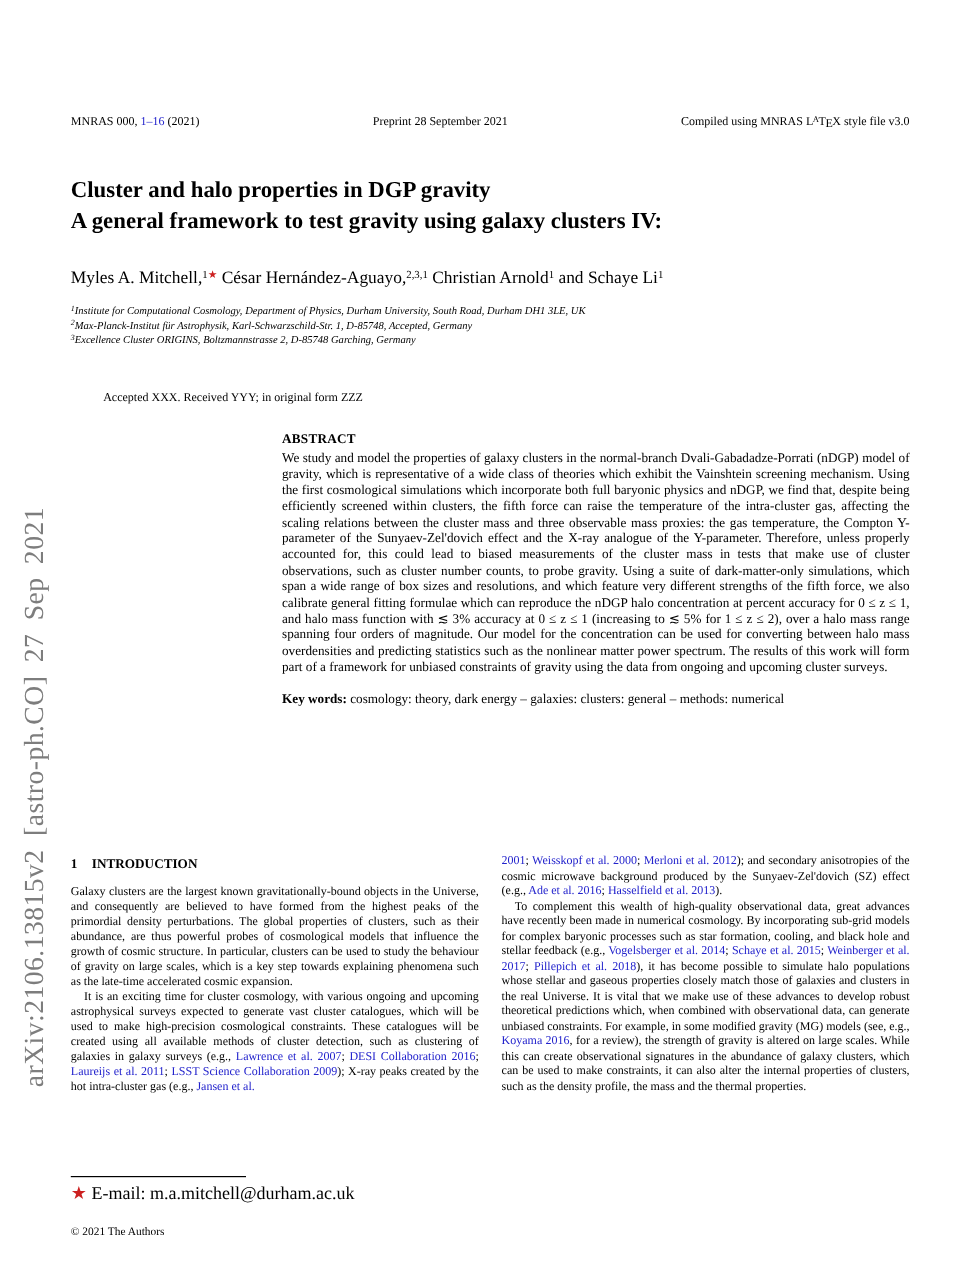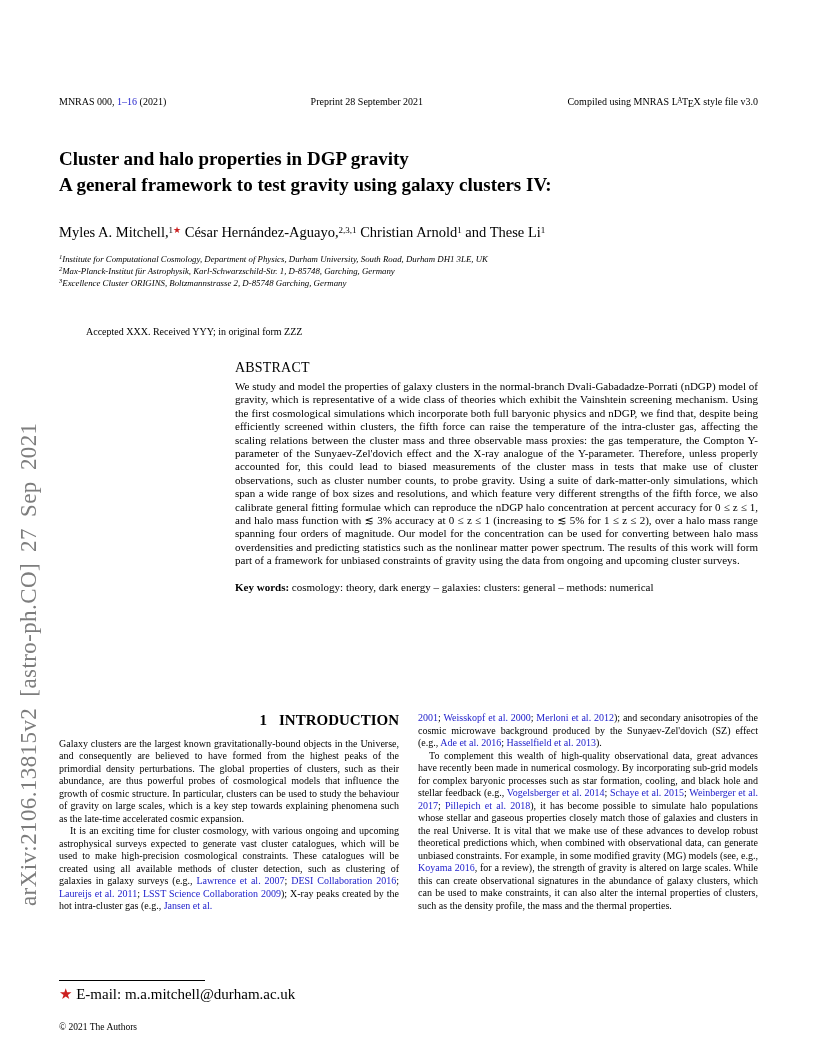--- a/index.html
+++ b/index.html
@@ -24,29 +24,29 @@
   .tex-a{font-size:0.72em;position:relative;top:-0.28em;margin:0 -0.06em;}
   .tex-e{position:relative;top:0.18em;margin:0 -0.04em;}
   
   .title{position:absolute;left:59px;right:58px;top:146px;font-size:19px;font-weight:bold;line-height:1.35;}
   .authors{position:absolute;left:59px;right:58px;top:224px;font-size:14.5px;}
   .affils{position:absolute;left:59px;right:58px;top:254px;font-size:8.8px;font-style:italic;line-height:1.35;}
   .affils .sup{font-size:0.75em;}
   .dates{position:absolute;left:59px;top:326px;font-size:10px;margin-left:27px;}
   
   .abstract{position:absolute;left:235px;width:523px;top:360px;}
-  .abstract h2{margin:0 0 4px 0;font-size:14px;letter-spacing:0.2px;font-weight:normal;}
+  .abstract h2{margin:0 0 4px 0;font-size:11px;letter-spacing:0.2px;font-weight:bold;}
   .abstract p{margin:0;font-size:11px;line-height:1.22;text-align:justify;}
   .keywords{margin-top:13px !important;}
   .keywords b{font-weight:bold;}
   
   .col{position:absolute;top:712px;width:340px;font-size:10px;line-height:12.5px;text-align:justify;}
   .col-left{left:59px;}
   .col-right{left:418px;}
-  .sec-head{font-size:15px;font-weight:bold;margin:2px 0 11px 0;text-align:right;}
+  .sec-head{font-size:11px;font-weight:bold;margin:2px 0 11px 0;text-align:left;}
   .sec-head .sec-num{margin-right:12px;}
   .col p{margin:0;}
   .col p.indent{text-indent:11px;}
   .col p + p{margin-top:0;}
   
   .footnote{position:absolute;left:59px;top:980px;width:340px;font-size:15px;}
   .footnote-rule{width:146px;border-top:1px solid #000;margin-bottom:4px;}
   .copyright{position:absolute;left:59px;top:1022px;font-size:9.5px;}
 </style>
 </head>
@@ -60,25 +60,25 @@
     <span><span>MNRAS </span><span class="bold">000</span><span>, </span><span class="cite">1–16</span><span> (2021)</span></span>
     <span>Preprint 28 September 2021</span>
     <span><span>Compiled using MNRAS L</span><span class="tex-a">A</span><span>T</span><span class="tex-e">E</span><span>X style file v3.0</span></span>
   </div>
 
   <div class="title">
     <div>Cluster and halo properties in DGP gravity</div>
     <div>A general framework to test gravity using galaxy clusters IV:</div>
   </div>
 
-  <div class="authors"><span>Myles A. Mitchell,</span><span class="sup">1</span><span class="sup star">★</span><span> César Hernández-Aguayo,</span><span class="sup">2,3,1</span><span> Christian Arnold</span><span class="sup">1</span><span> and These Li</span><span class="sup">1</span></div>
+  <div class="authors"><span>Myles A. Mitchell,</span><span class="sup">1</span><span class="sup star">★</span><span> César Hernández-Aguayo,</span><span class="sup">2,3,1</span><span> Christian Arnold</span><span class="sup">1</span><span> and Schaye Li</span><span class="sup">1</span></div>
 
   <div class="affils">
     <div><span class="sup">1</span><span>Institute for Computational Cosmology, Department of Physics, Durham University, South Road, Durham DH1 3LE, UK</span></div>
-    <div><span class="sup">2</span><span>Max-Planck-Institut für Astrophysik, Karl-Schwarzschild-Str. 1, D-85748, Garching, Germany</span></div>
+    <div><span class="sup">2</span><span>Max-Planck-Institut für Astrophysik, Karl-Schwarzschild-Str. 1, D-85748, Accepted, Germany</span></div>
     <div><span class="sup">3</span><span>Excellence Cluster ORIGINS, Boltzmannstrasse 2, D-85748 Garching, Germany</span></div>
   </div>
 
   <div class="dates">Accepted XXX. Received YYY; in original form ZZZ</div>
 
   <div class="abstract">
     <h2>ABSTRACT</h2>
     <p>We study and model the properties of galaxy clusters in the normal-branch Dvali-Gabadadze-Porrati (nDGP) model of gravity, which is representative of a wide class of theories which exhibit the Vainshtein screening mechanism. Using the first cosmological simulations which incorporate both full baryonic physics and nDGP, we find that, despite being efficiently screened within clusters, the fifth force can raise the temperature of the intra-cluster gas, affecting the scaling relations between the cluster mass and three observable mass proxies: the gas temperature, the Compton Y-parameter of the Sunyaev-Zel'dovich effect and the X-ray analogue of the Y-parameter. Therefore, unless properly accounted for, this could lead to biased measurements of the cluster mass in tests that make use of cluster observations, such as cluster number counts, to probe gravity. Using a suite of dark-matter-only simulations, which span a wide range of box sizes and resolutions, and which feature very different strengths of the fifth force, we also calibrate general fitting formulae which can reproduce the nDGP halo concentration at percent accuracy for 0 ≤ z ≤ 1, and halo mass function with ≲ 3% accuracy at 0 ≤ z ≤ 1 (increasing to ≲ 5% for 1 ≤ z ≤ 2), over a halo mass range spanning four orders of magnitude. Our model for the concentration can be used for converting between halo mass overdensities and predicting statistics such as the nonlinear matter power spectrum. The results of this work will form part of a framework for unbiased constraints of gravity using the data from ongoing and upcoming cluster surveys.</p>
     <p class="keywords"><b>Key words:</b><span> cosmology: theory, dark energy – galaxies: clusters: general – methods: numerical</span></p>
   </div>

